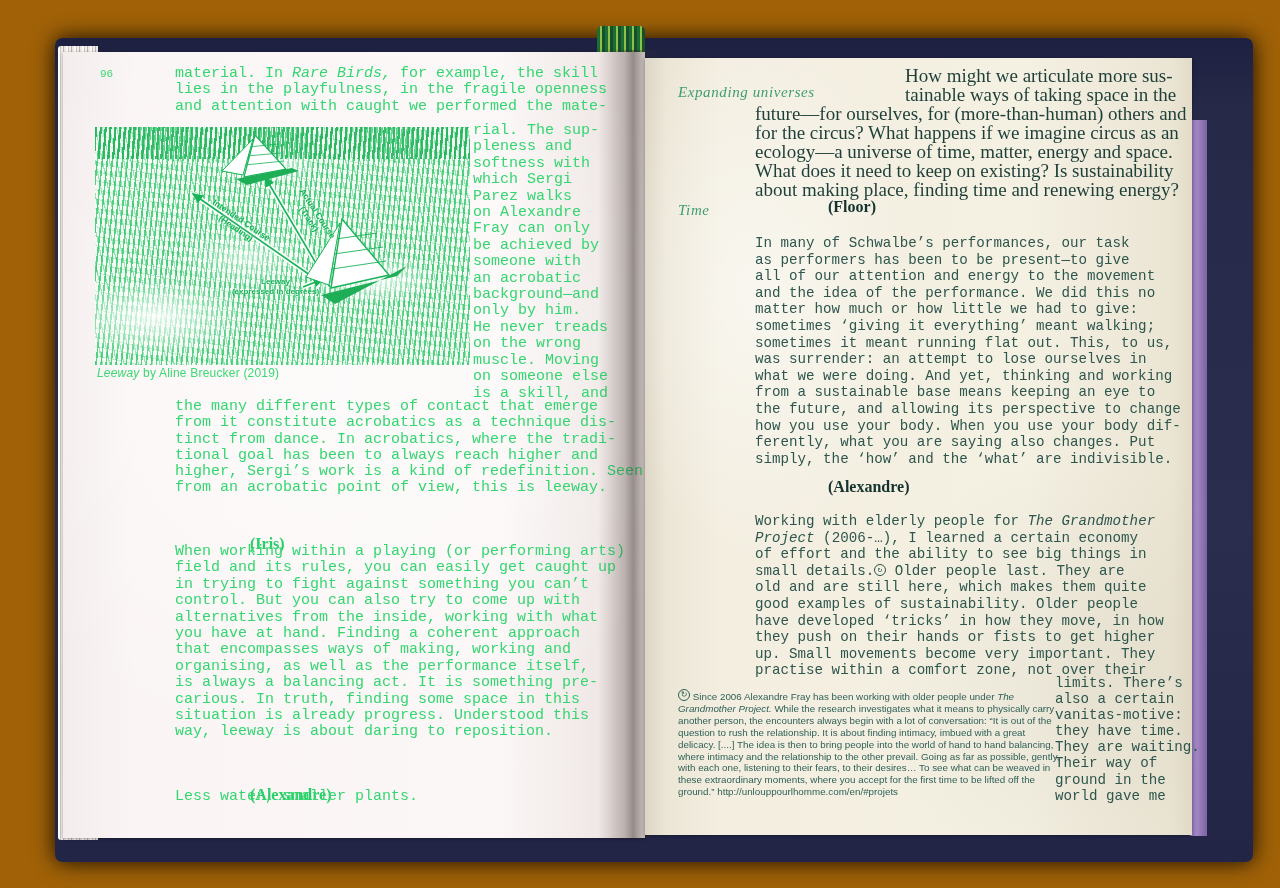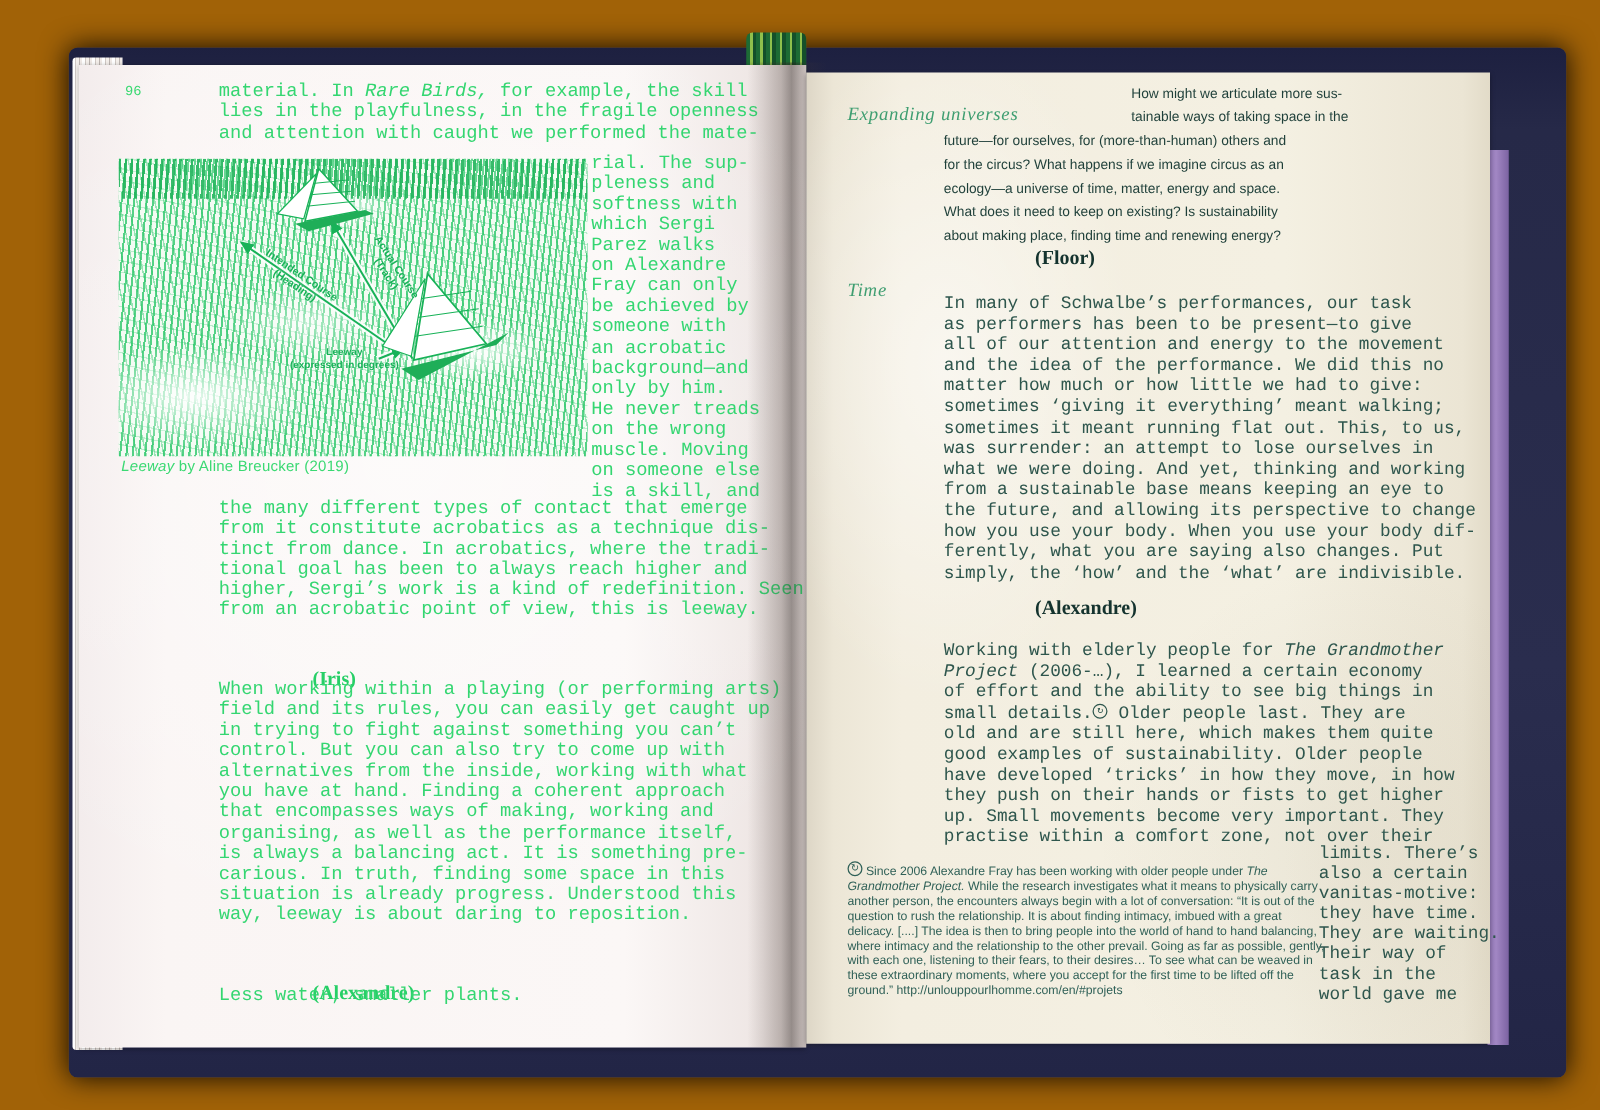--- a/index.html
+++ b/index.html
@@ -34,21 +34,21 @@
   .mono-left{font-size:15px;line-height:16.4px;color:#34d671;}
   .mono-right{font-size:14.2px;line-height:16.6px;color:#2e564d;}
   .tl{white-space:pre;}
   .pgnum{font-size:11px;color:#3bd973;font-family:"Liberation Mono","DejaVu Sans Mono",monospace;}
   .speaker{font-family:"Liberation Serif","DejaVu Serif",serif;font-weight:bold;font-size:16px;}
   .speaker.green{color:#27cf67;margin-top:28px;}
   .speaker.dark{color:#14332e;}
   .caption{font-size:12px;color:#3bd973;letter-spacing:.2px;}
   .script-head{font-family:Liberation Serif, serif;font-style:italic;
          font-size:15px;color:#3f9e71;letter-spacing:.6px;margin-top:23px;}
-  .serif-par{font-family:Liberation Sans, sans-serif;font-size:11px;line-height:19px;
+  .serif-par{font-family:Liberation Serif, serif;font-size:19px;line-height:19px;
          color:#1e3f39;}
   .serif-par .tl{white-space:pre;}
   .serif-par .tl:nth-child(-n+2){margin-left:150px;}
   .footnote{font-size:9.8px;line-height:11.9px;color:#2f6057;width:382px;white-space:normal;}
   .snail{display:inline-block;width:10px;height:10px;border:1px solid currentColor;border-radius:50%;
          font-size:8px;line-height:9px;text-align:center;vertical-align:-1px;overflow:hidden;}
   
   .illu{position:absolute;left:32px;top:75px;width:375px;height:238px;overflow:hidden;
         background:
          radial-gradient(70px 26px at 46% 16%, rgba(255,255,255,.95), rgba(255,255,255,0) 70%),
@@ -143,27 +143,27 @@
     <div class="abs serif-par" style="left:110px;top:8px;">
         <div class="tl">How might we articulate more sus-</div>
         <div class="tl">tainable ways of taking space in the</div>
         <div class="tl">future—for ourselves, for (more-than-human) others and</div>
         <div class="tl">for the circus? What happens if we imagine circus as an</div>
         <div class="tl">ecology—a universe of time, matter, energy and space.</div>
         <div class="tl">What does it need to keep on existing? Is sustainability</div>
         <div class="tl">about making place, finding time and renewing energy?</div>
       </div>
 
-    <div class="abs script-head" style="left:33px;top:144px;">Time</div>
+    <div class="abs script-head" style="left:33px;top:121px;">Time</div>
 
     <div class="abs speaker dark" style="left:183px;top:140px;">(Floor)</div>
 
     <div class="abs mono mono-right" style="left:110px;top:177px;"><div class="tl">In many of Schwalbe’s performances, our task</div><div class="tl">as performers has been to be present—to give</div><div class="tl">all of our attention and energy to the movement</div><div class="tl">and the idea of the performance. We did this no</div><div class="tl">matter how much or how little we had to give:</div><div class="tl">sometimes ‘giving it everything’ meant walking;</div><div class="tl">sometimes it meant running flat out. This, to us,</div><div class="tl">was surrender: an attempt to lose ourselves in</div><div class="tl">what we were doing. And yet, thinking and working</div><div class="tl">from a sustainable base means keeping an eye to</div><div class="tl">the future, and allowing its perspective to change</div><div class="tl">how you use your body. When you use your body dif-</div><div class="tl">ferently, what you are saying also changes. Put</div><div class="tl">simply, the ‘how’ and the ‘what’ are indivisible.</div></div>
 
     <div class="abs speaker dark" style="left:183px;top:420px;">(Alexandre)</div>
 
     <div class="abs mono mono-right" style="left:110px;top:455px;"><div class="tl">Working with elderly people for <i>The Grandmother</i></div><div class="tl"><i>Project</i> (2006-…), I learned a certain economy</div><div class="tl">of effort and the ability to see big things in</div><div class="tl">small details.<span class="snail">↻</span> Older people last. They are</div><div class="tl">old and are still here, which makes them quite</div><div class="tl">good examples of sustainability. Older people</div><div class="tl">have developed ‘tricks’ in how they move, in how</div><div class="tl">they push on their hands or fists to get higher</div><div class="tl">up. Small movements become very important. They</div><div class="tl">practise within a comfort zone, not over their</div></div>
 
-    <div class="abs mono mono-right" style="left:410px;top:617px;line-height:16.1px;"><div class="tl">limits. There’s</div><div class="tl">also a certain</div><div class="tl">vanitas-motive:</div><div class="tl">they have time.</div><div class="tl">They are waiting.</div><div class="tl">Their way of</div><div class="tl">task in the</div><div class="tl">world gave me</div></div>
+    <div class="abs mono mono-right" style="left:410px;top:617px;line-height:16.1px;"><div class="tl">limits. There’s</div><div class="tl">also a certain</div><div class="tl">vanitas-motive:</div><div class="tl">they have time.</div><div class="tl">They are waiting.</div><div class="tl">Their way of</div><div class="tl">ground in the</div><div class="tl">world gave me</div></div>
 
     <div class="abs footnote" style="left:33px;top:631px;"><span class="snail">↻</span> Since 2006 Alexandre Fray has been working with older people under <i>The Grandmother Project.</i> While the research investigates what it means to physically carry another person, the encounters always begin with a lot of conversation: “It is out of the question to rush the relationship. It is about finding intimacy, imbued with a great delicacy. [....] The idea is then to bring people into the world of hand to hand balancing, where intimacy and the relationship to the other prevail. Going as far as possible, gently, with each one, listening to their fears, to their desires… To see what can be weaved in these extraordinary moments, where you accept for the first time to be lifted off the ground.” http://unlouppourlhomme.com/en/#projets</div>
   </div>
 </div>
 
 </body></html>

